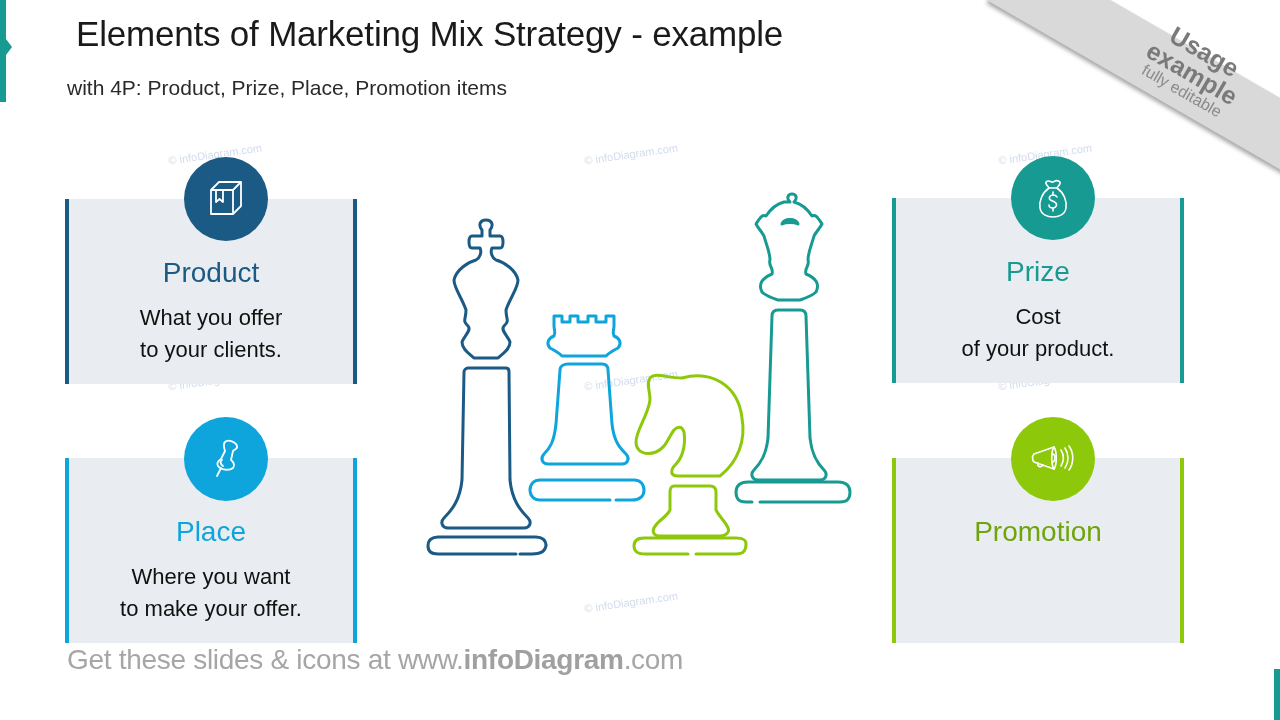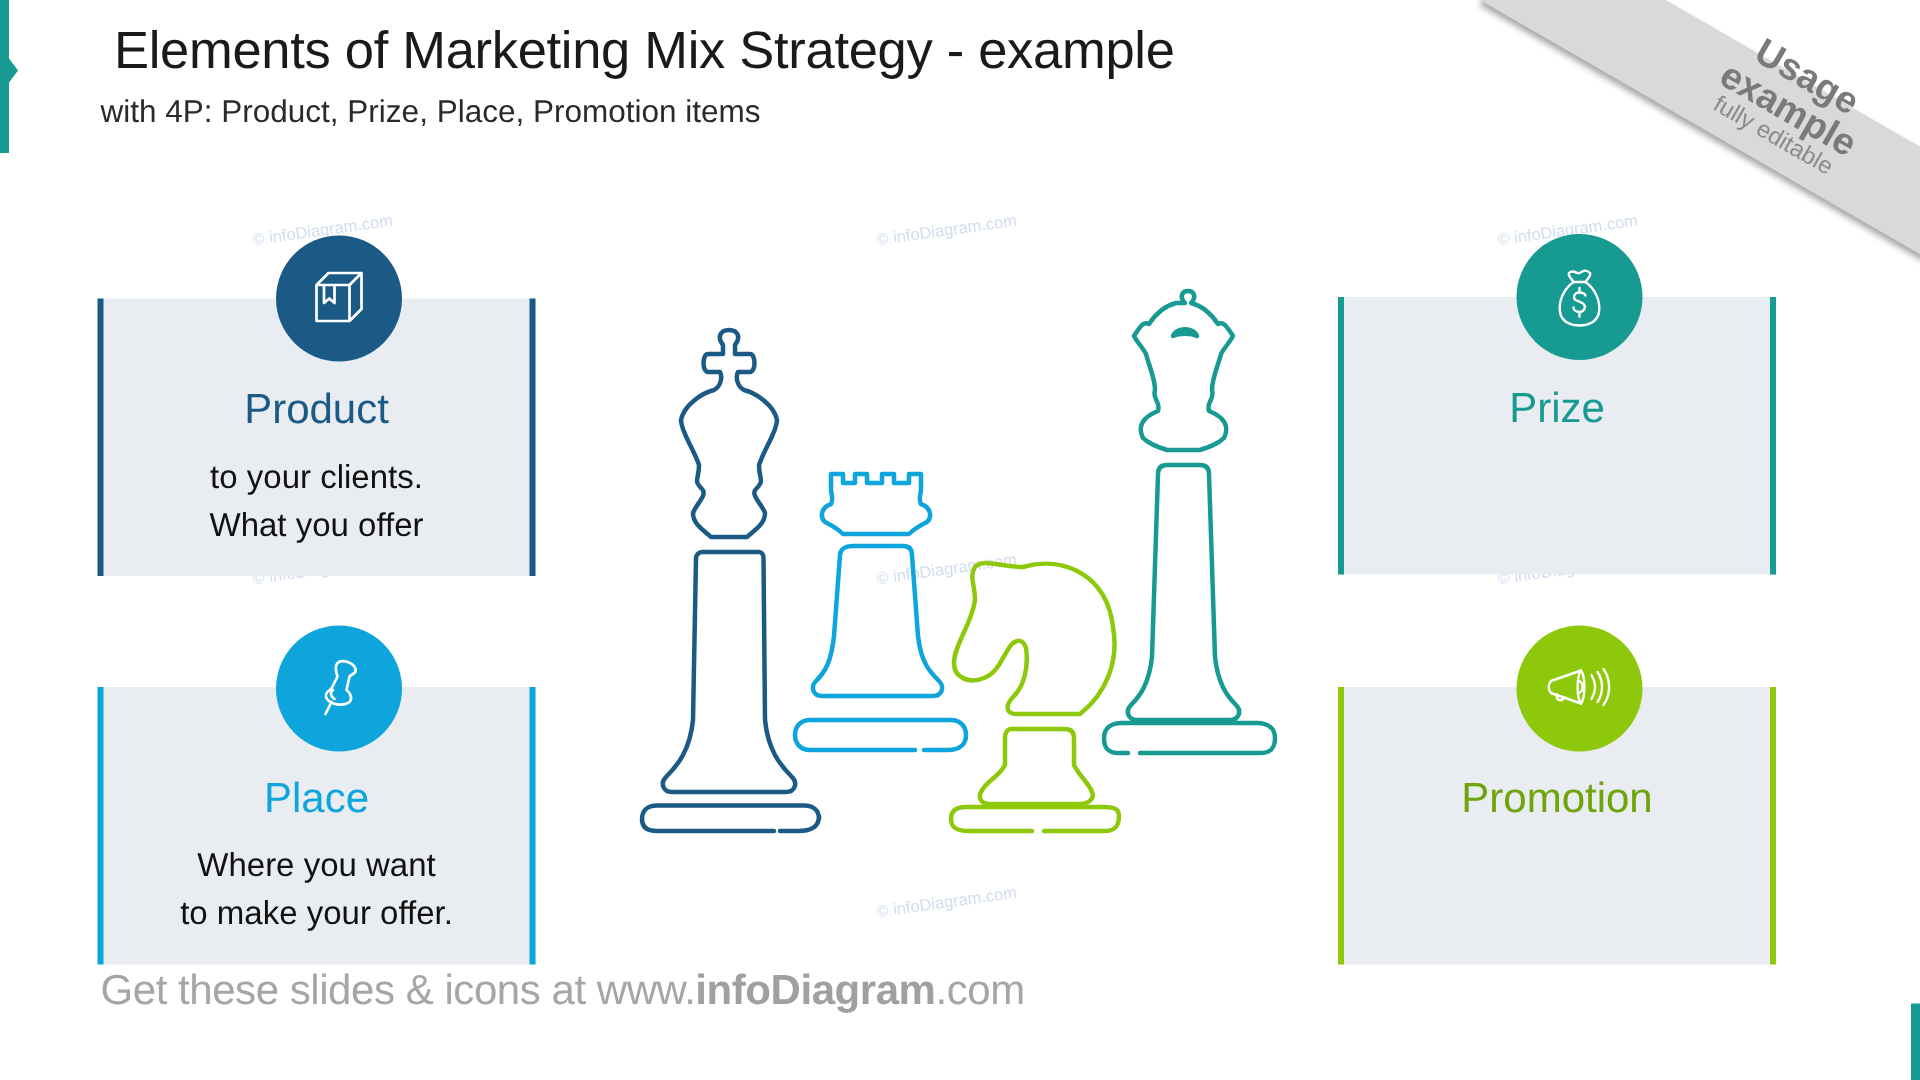--- a/index.html
+++ b/index.html
@@ -4,21 +4,21 @@
 <style>
   * { box-sizing: border-box; margin: 0; padding: 0; }
   html, body { width: 1280px; height: 720px; overflow: hidden; background: #ffffff; }
   body { position: relative; font-family: "Liberation Sans", "DejaVu Sans", sans-serif; color: #111; }
 
   .left-accent { position: absolute; left: 0; top: 0; width: 6px; height: 102px; background: #179a91; }
   .left-accent::after { content: ""; position: absolute; left: 6px; top: 39px; width: 0; height: 0;
     border-top: 8px solid transparent; border-bottom: 8px solid transparent; border-left: 6px solid #179a91; }
 
   .title { position: absolute; left: 76px; top: 14px; font-size: 35px; font-weight: 400; color: #1a1a1a; letter-spacing: -0.2px; white-space: nowrap; }
-  .subtitle { position: absolute; left: 67px; top: 63px; font-size: 21px; color: #2a2a2a; white-space: nowrap; }
+  .subtitle { position: absolute; left: 67px; top: 76px; font-size: 21px; color: #2a2a2a; white-space: nowrap; }
 
   .ribbon { position: absolute; right: -78px; top: 38px; width: 380px; height: 62px; background: #d9d9d9;
     transform: rotate(30deg); box-shadow: 0 3px 4px rgba(0,0,0,0.35); }
   .ribbon-text { position: absolute; left: 1150px; top: 6px; width: 140px; transform: rotate(30deg); transform-origin: left top; text-align: center; color: #7a7a7a; }
   .ribbon-text .l1 { font-size: 25px; font-weight: 700; line-height: 25px; display:block; }
   .ribbon-text .l2 { font-size: 25px; font-weight: 700; line-height: 24px; display:block; }
   .ribbon-text .l3 { font-size: 16px; line-height: 18px; display:block; color: #8a8a8a; }
 
   .watermark { position: absolute; font-size: 11px; color: #c9d6ea; transform: rotate(-8deg); white-space: nowrap; opacity: 0.85; }
 
@@ -58,22 +58,22 @@
 <div class="watermark" style="left:168px;top:374px">© infoDiagram.com</div>
 <div class="watermark" style="left:584px;top:374px">© infoDiagram.com</div>
 <div class="watermark" style="left:998px;top:374px">© infoDiagram.com</div>
 <div class="watermark" style="left:584px;top:596px">© infoDiagram.com</div>
 
 <div class="card" style="left:65px;top:199px">
   <div class="bar-l" style="background:#1b5a85"></div>
   <div class="bar-r" style="background:#1b5a85"></div>
   <div class="card-title" style="color:#1b5a85">Product</div>
   <div class="card-desc">
+    <div>What you offer</div>
     <div>to your clients.</div>
-    <div>What you offer</div>
   </div>
 </div>
 <div class="icon-circle" style="left:184px;top:157px;background:#1b5a85">
   <svg viewBox="0 0 50 50" fill="none" stroke="#fff" stroke-width="1.8" stroke-linejoin="round">
     <path d="M10 16 L18 8 L40 8 L40 32 L32 40 L10 40 Z"></path>
     <path d="M10 16 L32 16 L40 8"></path>
       <path d="M32 16 L32 40"></path>
     <path d="M15 16 L15 28 L18.5 25 L22 28 L22 16"></path>
   </svg>
 </div>
@@ -92,20 +92,24 @@
     <path d="M24 8 C27 5 35 8 36 12 C37 15 34 15 32 17 L30 26 C33 28 34 32 32 34 C28 37 20 36 17 32 C15 29 17 27 20 25 L24 17 C23 14 22 10 24 8 Z"></path>
     <path d="M22 32 C19 30 19 27 21 26"></path>
       <path d="M20 34 L16 42"></path>
   </svg>
 </div>
 
 <div class="card" style="left:892px;top:198px">
   <div class="bar-l" style="background:#179a91"></div>
   <div class="bar-r" style="background:#179a91"></div>
   <div class="card-title" style="color:#179a91">Prize</div>
+  <div class="card-desc">
+    <div>Cost</div>
+    <div>of your product.</div>
+  </div>
 </div>
 <div class="icon-circle" style="left:1011px;top:156px;background:#179a91">
   <svg viewBox="0 0 50 50" fill="none" stroke="#fff" stroke-width="1.6" stroke-linecap="round" stroke-linejoin="round">
     <path d="M18 9 C21 6 23 10 25 9 C27 8 29 6 32 9 C33 11 30 13 29 15 L21 15 C20 13 17 11 18 9 Z"></path>
     <path d="M21 15 C14 20 11 28 12 35 C13 42 20 44 25 44 C30 44 37 42 38 35 C39 28 36 20 29 15"></path>
     <path d="M29 24 C28 22 26 22 25 22 C22 22 21 24 21.5 26 C22 28 28 28 28.5 31 C29 34 26 35 25 35 C23 35 21 34 21 32"></path>
     <path d="M25 19 L25 22"></path>
       <path d="M25 35 L25 38"></path>
   </svg>
 </div>

